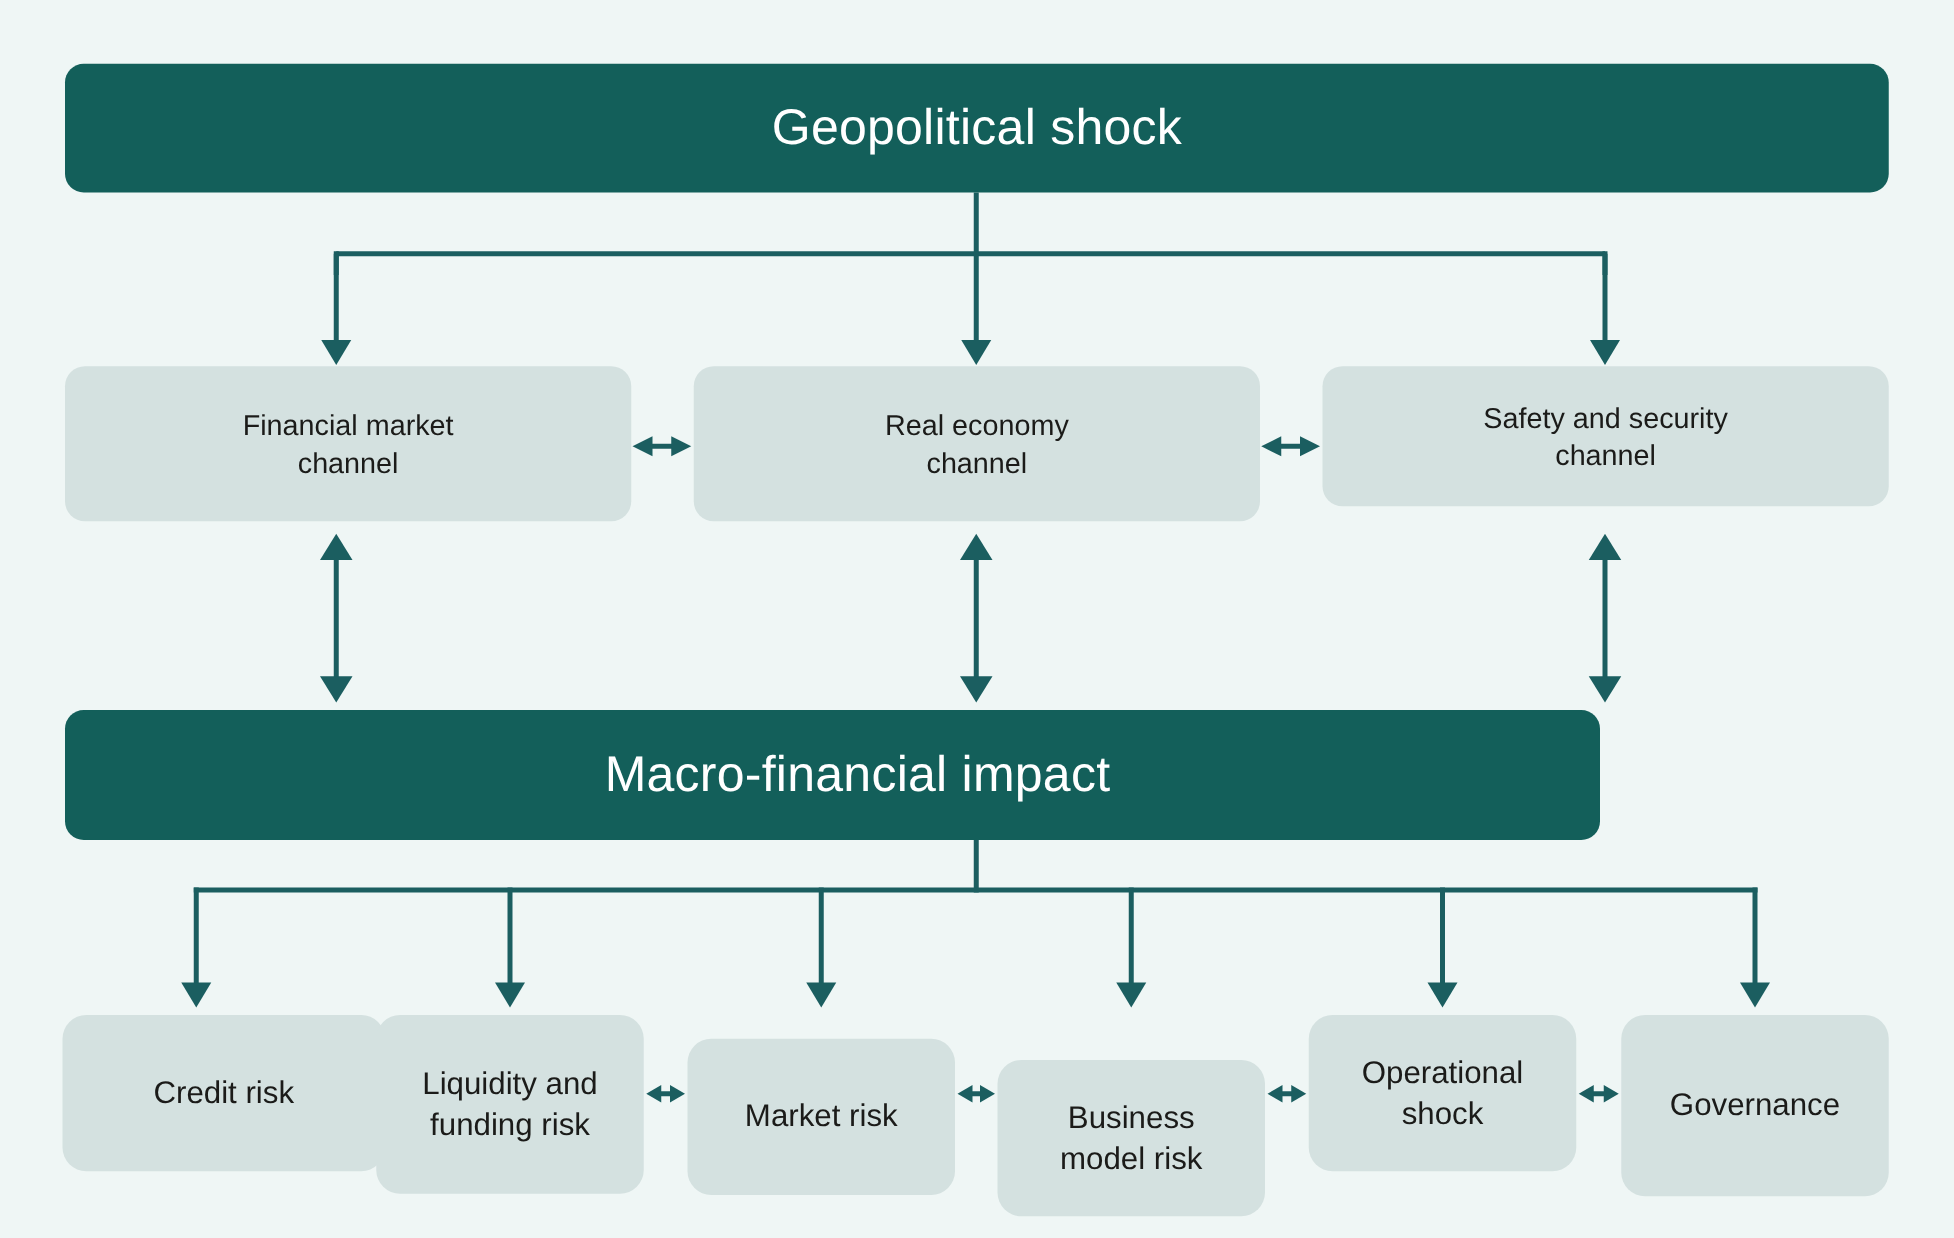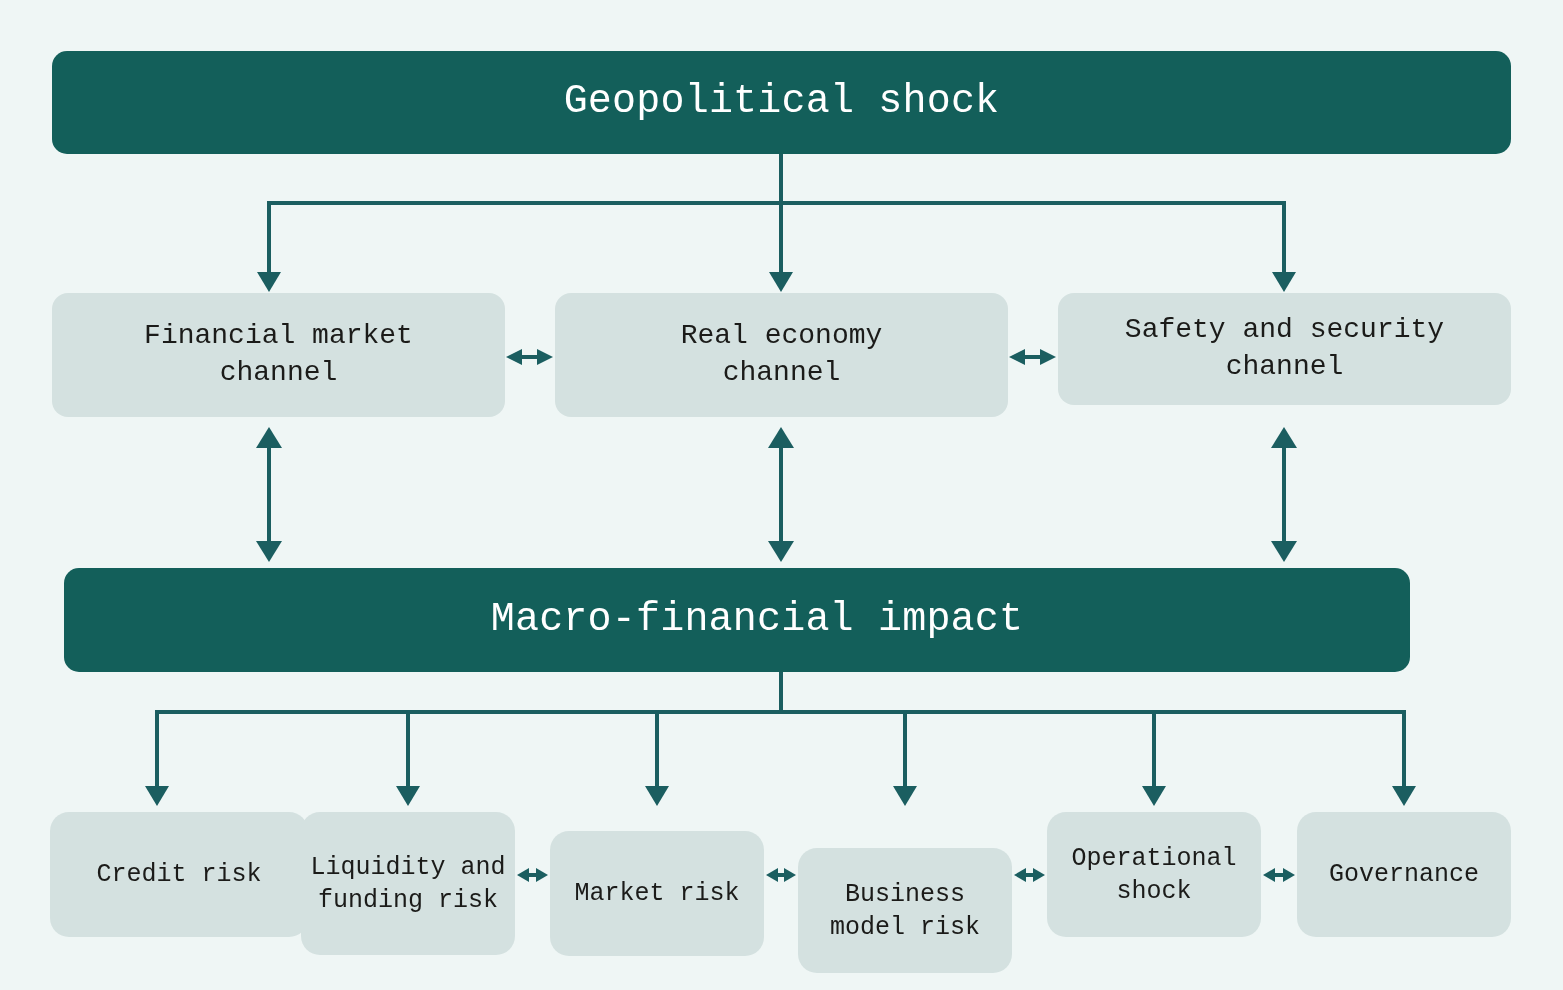--- a/index.html
+++ b/index.html
@@ -21,41 +21,40 @@
     width: 1563px; height: 990px;
     display: block;
   }
   .node {
     position: absolute;
     display: flex;
     align-items: center;
     justify-content: center;
     text-align: center;
     box-sizing: border-box;
-    font-family: Liberation Mono, monospace;
   }
   .node.dark {
     background: var(--dark, #135f5a);
     color: var(--text-light, #ffffff);
     border-radius: 15px;
   }
   .node.light {
     background: var(--light, #d4e1e0);
     color: var(--text-dark, #1b1b19);
     border-radius: 16px;
   }
   .node.risk {
     border-radius: 19px;
   }
   .label {
     white-space: pre-line;
     line-height: 1.32;
   }
   .label.title  { font-size: 40px; letter-spacing: 0.2px; }
-  .label.mid    { font-size: 28px; }
+  .label.mid    { font-size: 23px; }
   .label.small  { font-size: 25px; }
 </style>
 </head>
 <body>
 
 <div class="canvas" style="--bg: #eff6f5; --dark: #135f5a; --light: #d4e1e0; --text-light: #ffffff; --text-dark: #1b1b19;">
 
   <svg id="connectors" width="1563" height="990" viewBox="0 0 1563 990">
       <line x1="269" y1="203" x2="1284" y2="203" stroke="#1b5e60" stroke-width="4"></line>
       <line x1="781" y1="154" x2="781" y2="275" stroke="#1b5e60" stroke-width="4"></line>
@@ -122,21 +121,21 @@
   </div>
   <div class="node light" style="left:555px; top:293px; width:453px; height:124px;">
     <span class="label mid">Real economy
 channel</span>
   </div>
   <div class="node light" style="left:1058px; top:293px; width:453px; height:112px;">
     <span class="label mid">Safety and security
 channel</span>
   </div>
 
-  <div class="node dark" style="left:64px; top:568px; width:1346px; height:104px;padding-left:40px;">
+  <div class="node dark" style="left:52px; top:568px; width:1228px; height:104px;padding-left:40px;">
     <span class="label title">Macro-financial impact</span>
   </div>
 
   <div class="node light risk" style="left:50px; top:812px; width:258px; height:125px;">
     <span class="label small">Credit risk</span>
   </div>
   <div class="node light risk" style="left:301px; top:812px; width:214px; height:143px;">
     <span class="label small">Liquidity and
 funding risk</span>
   </div>
@@ -144,17 +143,17 @@
     <span class="label small">Market risk</span>
   </div>
   <div class="node light risk" style="left:798px; top:848px; width:214px; height:125px;">
     <span class="label small">Business
 model risk</span>
   </div>
   <div class="node light risk" style="left:1047px; top:812px; width:214px; height:125px;">
     <span class="label small">Operational
 shock</span>
   </div>
-  <div class="node light risk" style="left:1297px; top:812px; width:214px; height:125px;">
+  <div class="node light risk" style="left:1297px; top:812px; width:214px; height:145px;">
     <span class="label small">Governance</span>
   </div>
 
 </div>
 
 </body></html>

